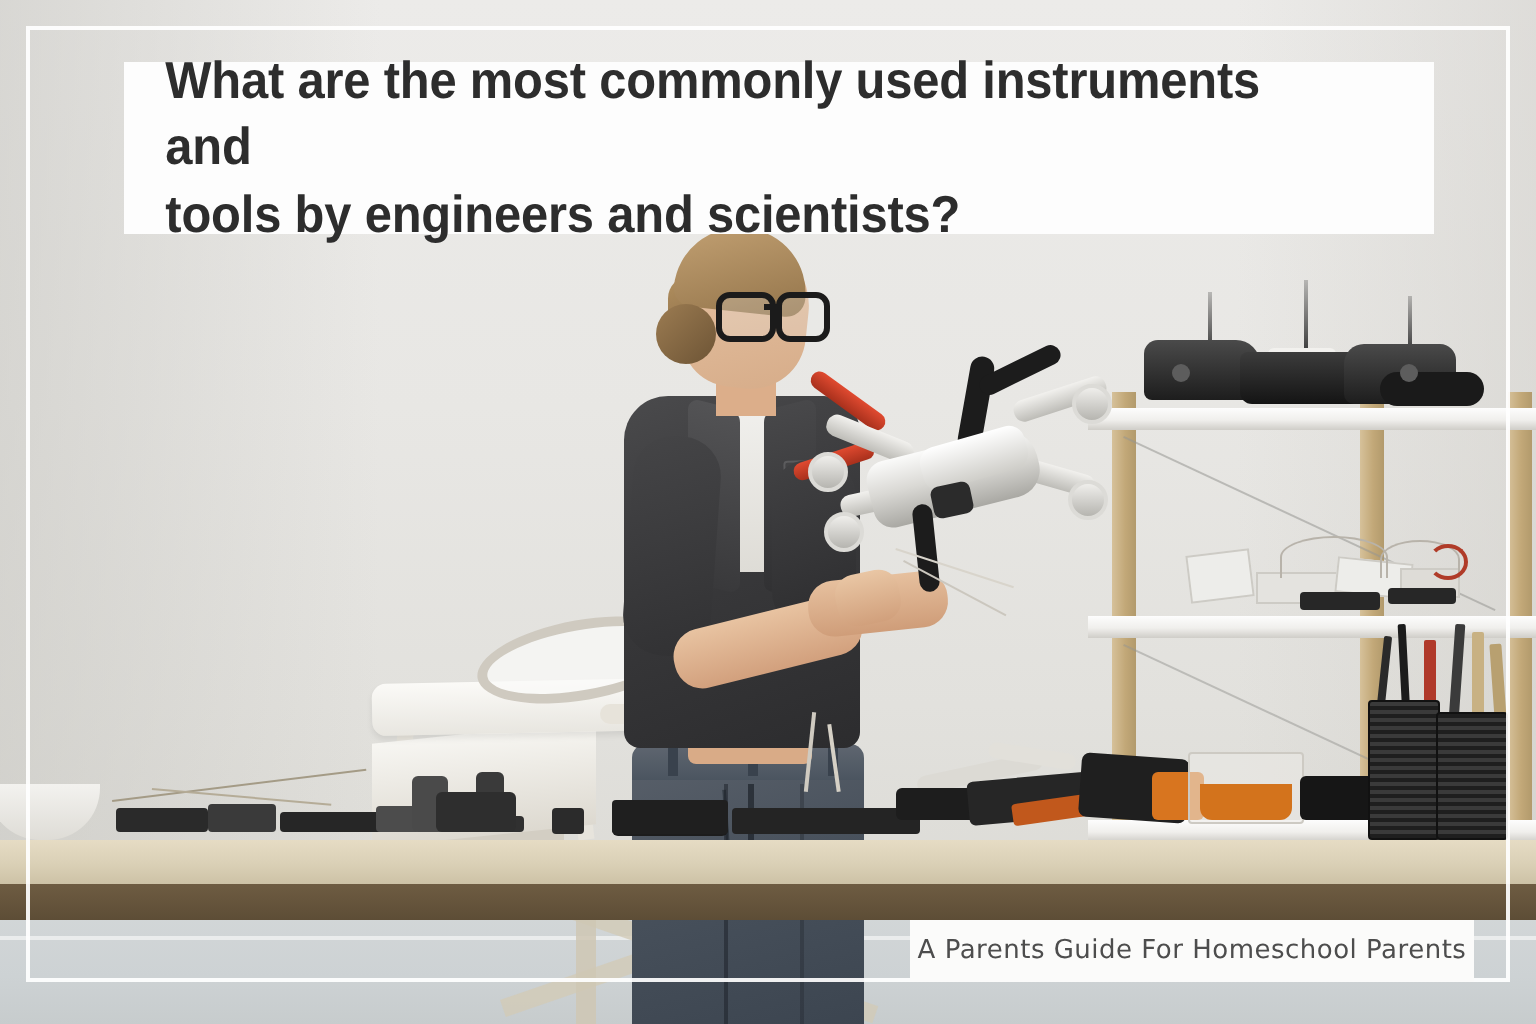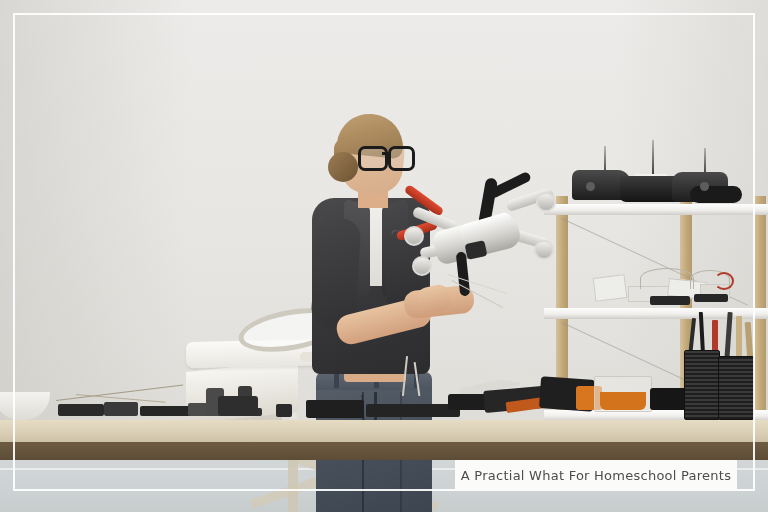--- a/index.html
+++ b/index.html
@@ -416,18 +416,22 @@
     <div class="pen pd"></div>
     <div class="pen pe"></div>
     <div class="pen pf"></div>
     <div class="cup cA"></div>
     <div class="cup cB"></div>
 
   </div>
 
   <div class="frame"></div>
 
+  <div class="title-card">
+    <h1 class="title-text">What are the most commonly used instruments and
+tools by engineers and scientists?</h1>
+  </div>
 
   <div class="caption-card">
-    <p class="caption-text">A Practial What For Homeschool Parents</p>
+    <p class="caption-text">A Parents Guide For Homeschool Parents</p>
   </div>
 
 </div>
 
 </body></html>

